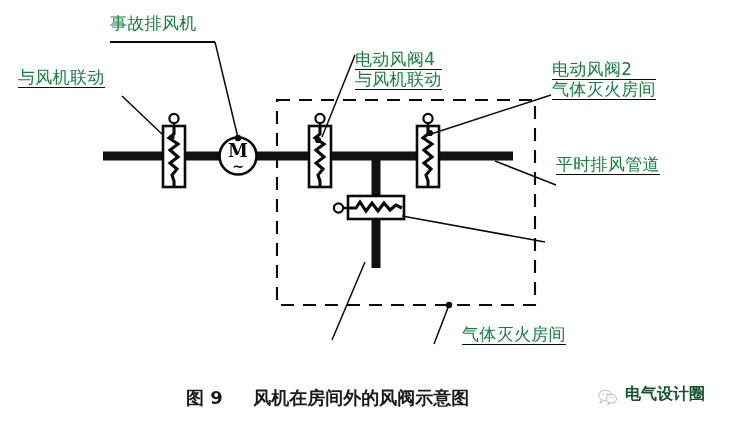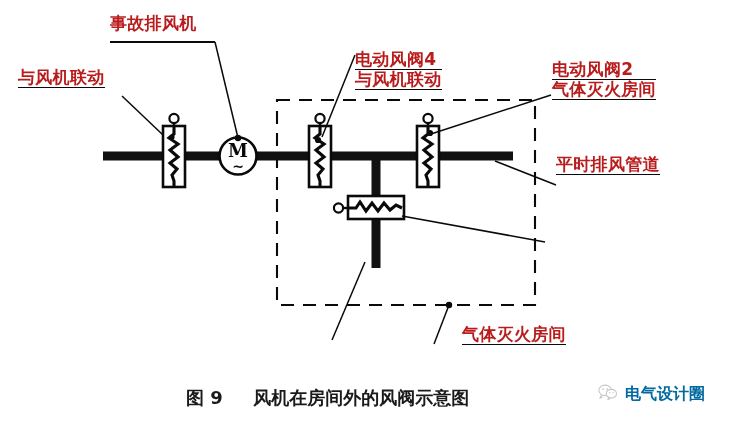--- a/index.html
+++ b/index.html
@@ -19,47 +19,47 @@
   }
   #diagram-svg {
     position: absolute;
     left: 0;
     top: 0;
     width: 732px;
     height: 429px;
   }
   .lbl {
     position: absolute;
-    color: #b91c1c;
-    font-weight: 700;
+    color: #15803d;
+    font-weight: 400;
     line-height: 1.12;
     white-space: nowrap;
     letter-spacing: 0.3px;
   }
   .lbl .ln {
     display: block;
     border-bottom: 1.6px solid #0a0a0a;
     padding-bottom: 0px;
   }
   .lbl.single .ln {
     border-bottom: 1.6px solid #0a0a0a;
   }
   .cap {
     position: absolute;
     color: #1a1a1a;
     font-weight: 700;
     white-space: nowrap;
   }
   .wm {
     position: absolute;
-    color: #0369a1;
+    color: #14532d;
     font-weight: 700;
     white-space: nowrap;
     display: flex;
-    align-items: flex-start;
+    align-items: flex-end;
     gap: 7px;
   }
   .wm-logo {
     width: 20px;
     height: 16px;
     flex: none;
   }
   .f17 { font-size: 17px; }
   .f16 { font-size: 16px; }
   .f18 { font-size: 18px; }

